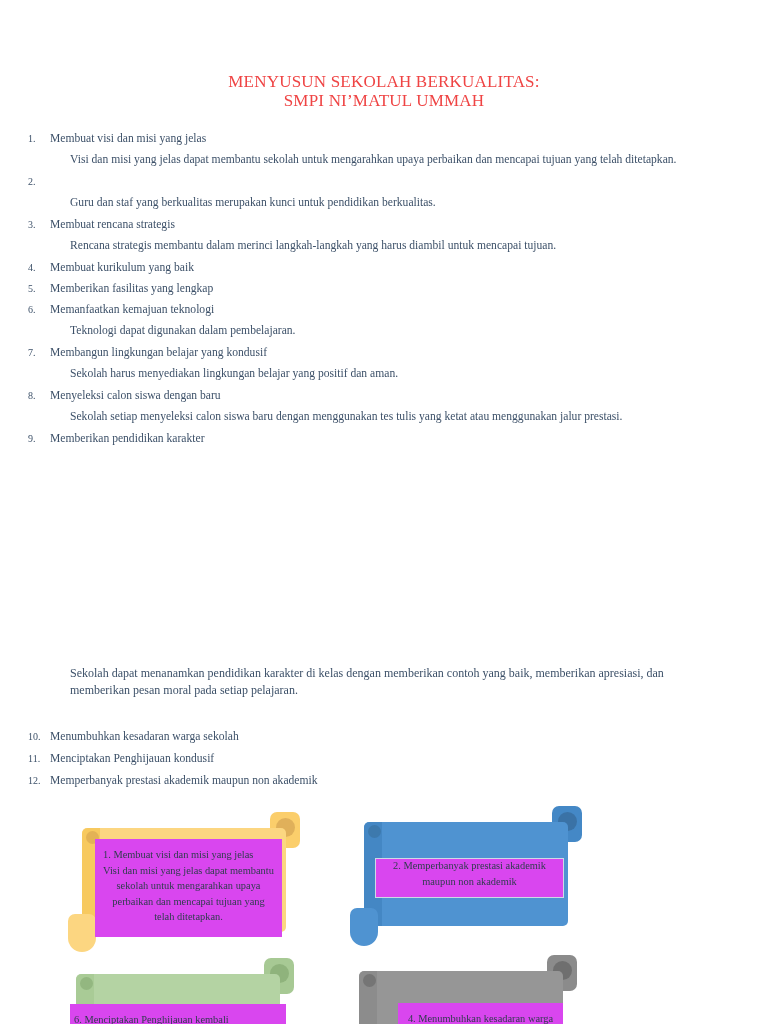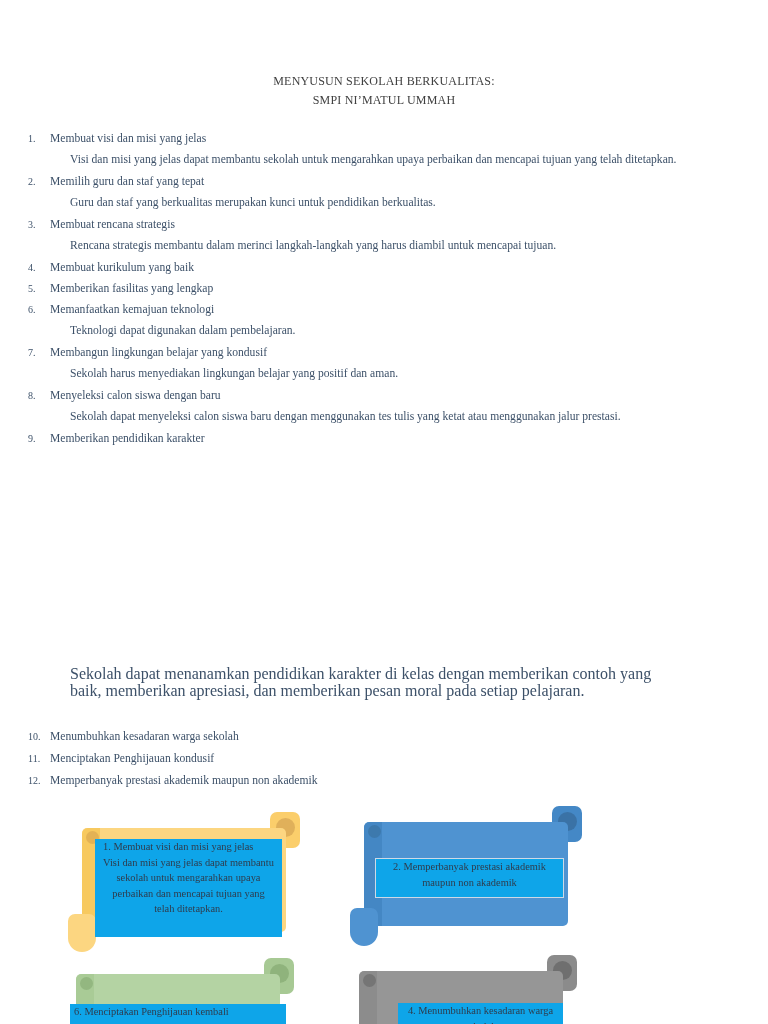--- a/index.html
+++ b/index.html
@@ -25,23 +25,23 @@
     overflow: hidden;
   }
 
   
   .doc-title {
     position: absolute;
     left: 0;
     top: 72px;
     width: 768px;
     text-align: center;
-    font-size: 12px;
+    font-size: 17px;
     line-height: 19px;
-    color: #404040;
+    color: #ef4444;
     letter-spacing: 0.2px;
   }
   .doc-title .line { display: block; }
 
   
   .list {
     position: absolute;
     left: 28px;
     top: 130px;
     width: 700px;
@@ -75,21 +75,21 @@
     color: #3c5068;
     padding-bottom: 5px;
   }
 
   
   .gap-para {
     position: absolute;
     left: 70px;
     top: 665px;
     width: 600px;
-    font-size: 16px;
+    font-size: 12px;
     line-height: 17px;
     color: #3c5068;
   }
 
   
   .tail-list {
     position: absolute;
     left: 28px;
     top: 729px;
     width: 700px;
@@ -158,23 +158,23 @@
     content: "";
     position: absolute;
     left: 4px;
     top: 3px;
     width: 13px;
     height: 13px;
     border-radius: 50%;
   }
   .scroll .textbox {
     position: absolute;
-    background: #0ea5e9;
+    background: #d946ef;
     box-sizing: border-box;
-    padding: 0 6px;
+    padding: 8px 6px;
     text-align: center;
     font-size: 10.4px;
     line-height: 15.5px;
     color: #2f3c4d;
   }
   .scroll .tb-first-line {
     display: block;
     text-align: left;
     padding-left: 2px;
   }
@@ -191,21 +191,21 @@
   
   #scroll-2 { left: 350px; top: 6px; }
   #scroll-2 .body, #scroll-2 .curl-bl { background: #4f93d1; }
   #scroll-2 .curl-tr { background: #4488c6; }
   #scroll-2 .curl-tr:after { background: #3a72a6; }
   #scroll-2 .roll-left { background: #4487c4; }
   #scroll-2 .roll-left:after { background: #3d79ad; }
   #scroll-2 .textbox {
     left: 25px; top: 52px; right: 18px; height: 40px;
     border: 1px solid #cdd9e6;
-    display: flex; align-items: flex-start; justify-content: center;
+    display: flex; align-items: flex-end; justify-content: center;
   }
   #scroll-2 .textbox span { display: block; width: 100%; }
 
   
   #scroll-3 { left: 62px; top: 158px; }
   #scroll-3 .body, #scroll-3 .curl-bl { background: #b4d3a3; }
   #scroll-3 .curl-tr { background: #a7c994; }
   #scroll-3 .curl-tr:after { background: #8fb37c; }
   #scroll-3 .roll-left { background: #a9cb96; }
   #scroll-3 .roll-left:after { background: #93b780; }
@@ -241,21 +241,20 @@
       <div class="li-head">
         <span class="li-num">1.</span>
         <span class="li-title">Membuat visi dan misi yang jelas</span>
       </div>
       <div class="li-body">Visi dan misi yang jelas dapat membantu sekolah untuk mengarahkan upaya perbaikan dan mencapai tujuan yang telah ditetapkan.</div>
     </div>
 
     <div class="li">
       <div class="li-head">
         <span class="li-num">2.</span>
-        <span class="li-title">Memilih guru dan staf yang tepat</span>
       </div>
       <div class="li-body">Guru dan staf yang berkualitas merupakan kunci untuk pendidikan berkualitas.</div>
     </div>
 
     <div class="li">
       <div class="li-head">
         <span class="li-num">3.</span>
         <span class="li-title">Membuat rencana strategis</span>
       </div>
       <div class="li-body">Rencana strategis membantu dalam merinci langkah-langkah yang harus diambil untuk mencapai tujuan.</div>
@@ -289,21 +288,21 @@
         <span class="li-title">Membangun lingkungan belajar yang kondusif</span>
       </div>
       <div class="li-body">Sekolah harus menyediakan lingkungan belajar yang positif dan aman.</div>
     </div>
 
     <div class="li">
       <div class="li-head">
         <span class="li-num">8.</span>
         <span class="li-title">Menyeleksi calon siswa dengan baru</span>
       </div>
-      <div class="li-body">Sekolah dapat menyeleksi calon siswa baru dengan menggunakan tes tulis yang ketat atau menggunakan jalur prestasi.</div>
+      <div class="li-body">Sekolah setiap menyeleksi calon siswa baru dengan menggunakan tes tulis yang ketat atau menggunakan jalur prestasi.</div>
     </div>
 
     <div class="li">
       <div class="li-head">
         <span class="li-num">9.</span>
         <span class="li-title">Memberikan pendidikan karakter</span>
       </div>
     </div>
 
   </div>

